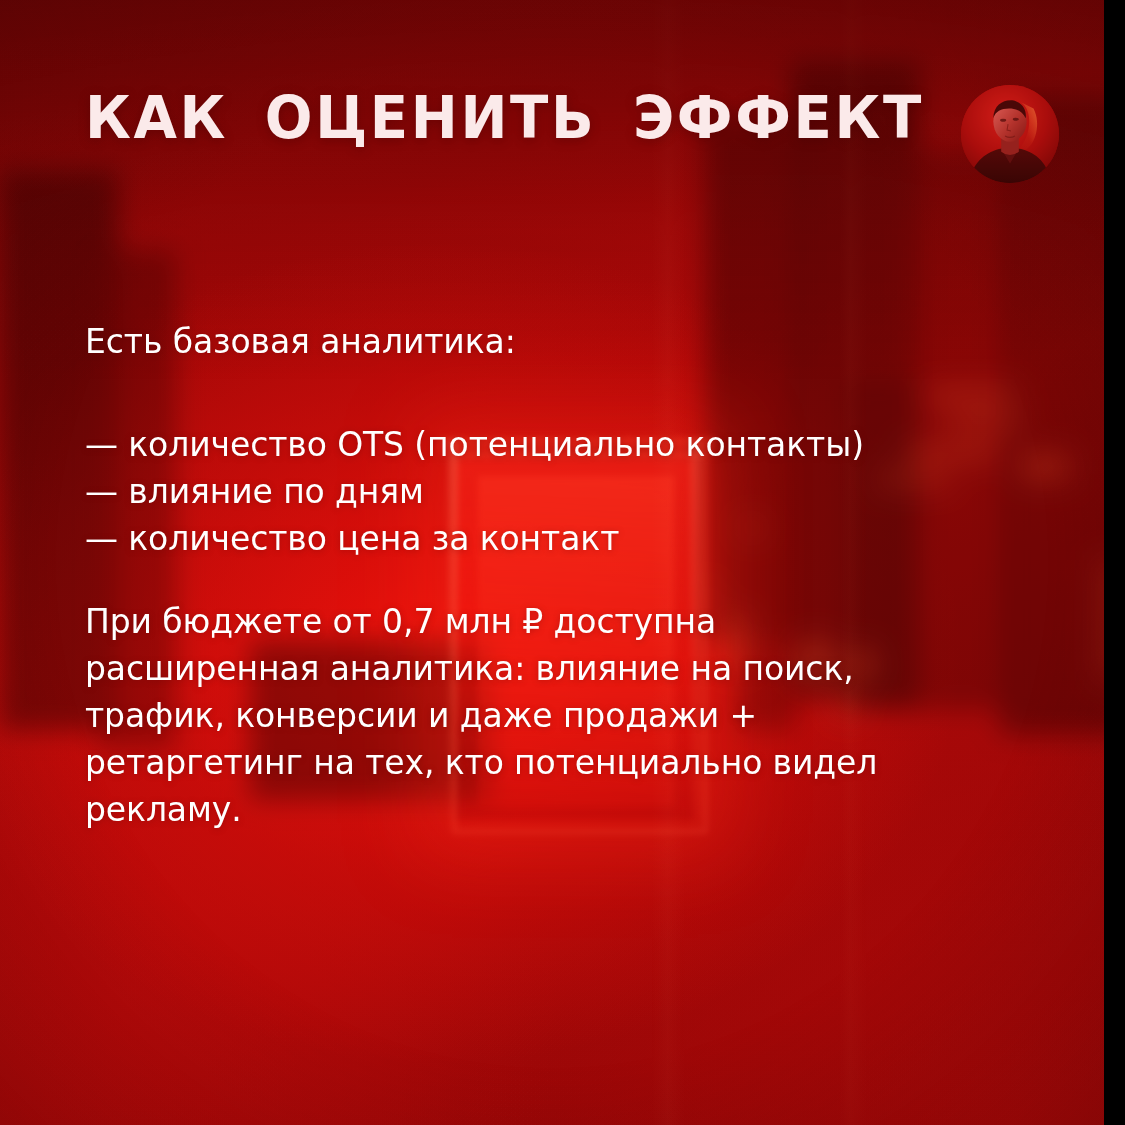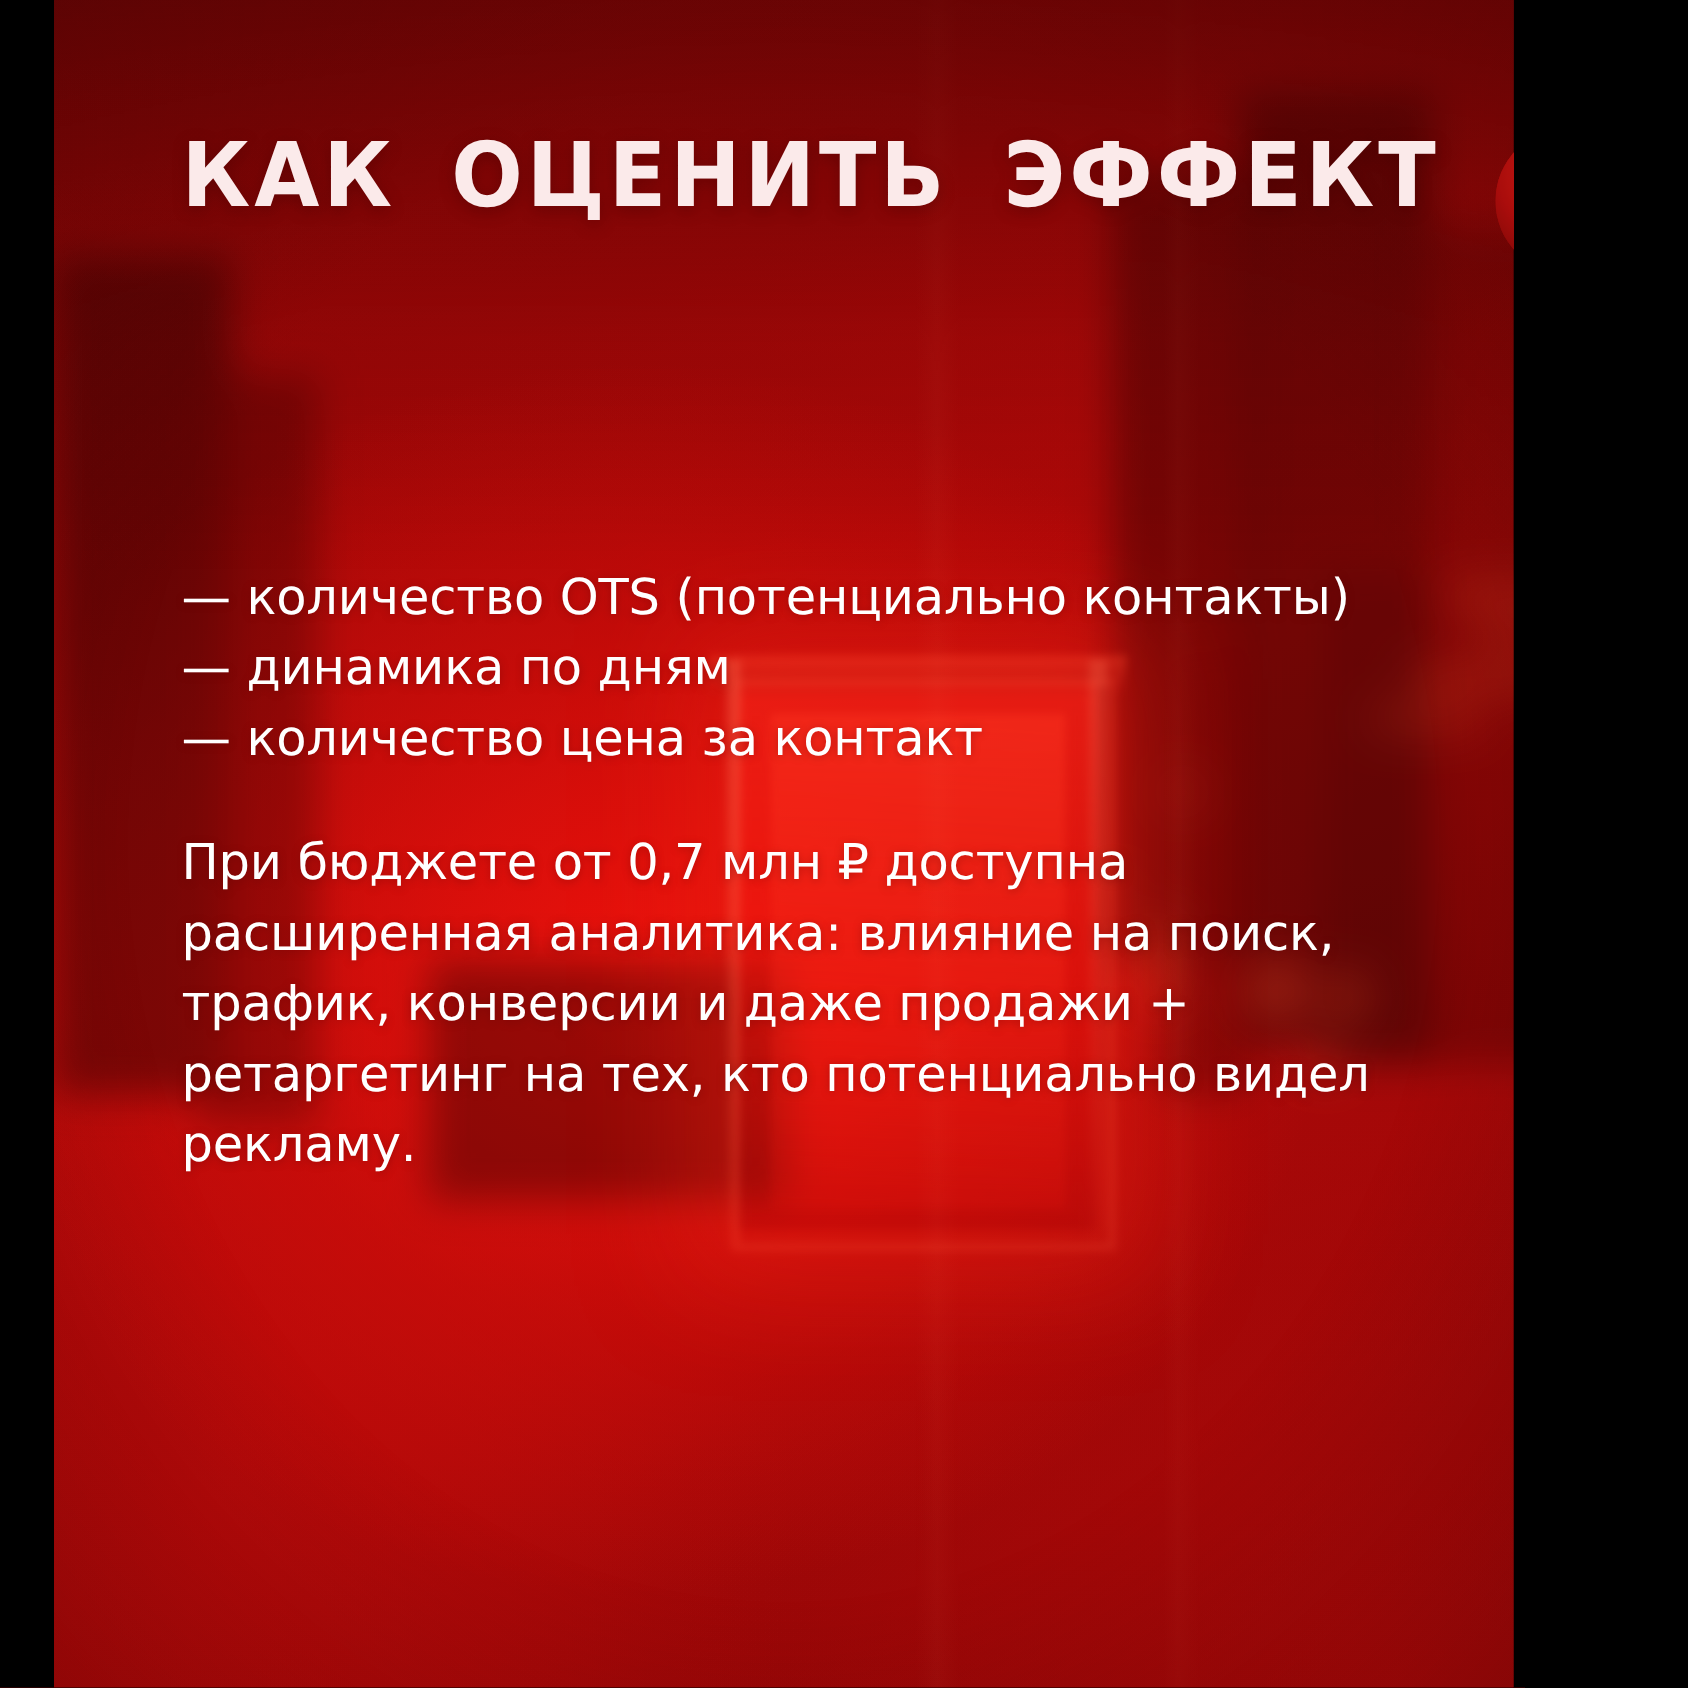--- a/index.html
+++ b/index.html
@@ -3,26 +3,25 @@
 <meta charset="utf-8">
 <title>Как оценить эффект</title>
 <style>
   html, body {
     margin: 0;
     padding: 0;
     background: #000;
   }
   .canvas {
     position: relative;
-    width: 973px;
+    width: 1104px;
     height: 1125px;
     overflow: hidden;
     font-family: "DejaVu Sans", "Liberation Sans", sans-serif;
     background: #a00808;
-    margin-left: 36px;
     -webkit-font-smoothing: antialiased;
   }
 
   
   .bg-layer {
     position: absolute;
     inset: 0;
     pointer-events: none;
   }
   
@@ -238,21 +237,22 @@
       <ellipse cx="56" cy="35" rx="3.1" ry="1.5" fill="#44100d" opacity=".8"></ellipse>
       <path d="M48 40 L47 46 L51 47" fill="none" stroke="#6d1b16" stroke-width="1.1" opacity=".75"></path>
       <path d="M45 52 Q50 55 55 52" fill="none" stroke="#6d1b16" stroke-width="1.3" opacity=".8"></path>
 
       <path d="M60 17 C70 22 72 38 67 52 C64 61 58 66 58 66 L66 66 C76 60 82 40 74 24 Z" fill="url(#avRim)"></path>
       <rect x="0" y="0" width="100" height="100" fill="#c2120e" opacity=".18"></rect>
     </svg>
   </div>
 
   <div class="body-copy">
+    <p class="para">Есть базовая аналитика:</p>
     <div class="gap-lg"></div>
     <p class="para">— количество OTS (потенциально контакты)</p>
-    <p class="para">— динамика по дням</p>
+    <p class="para">— влияние по дням</p>
     <p class="para">— количество цена за контакт</p>
     <div class="gap-md"></div>
     <p class="para">При бюджете от 0,7 млн ₽ доступна расширенная аналитика: влияние на поиск, трафик, конверсии и даже продажи + ретаргетинг на тех, кто потенциально видел рекламу.</p>
   </div>
 
 </div>
 
 </body></html>

